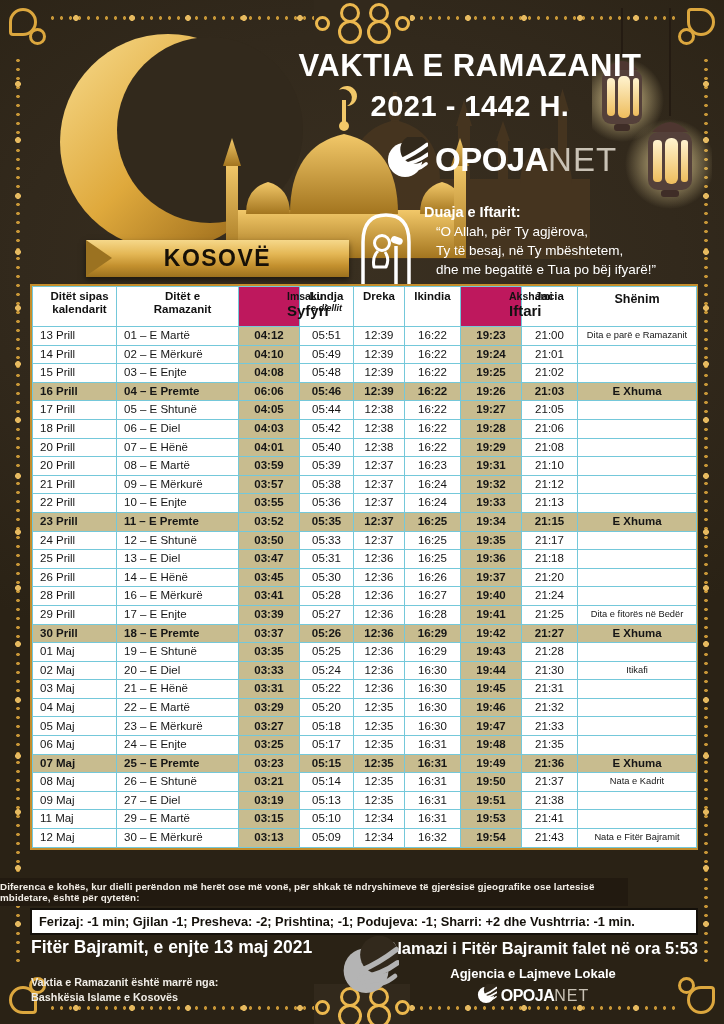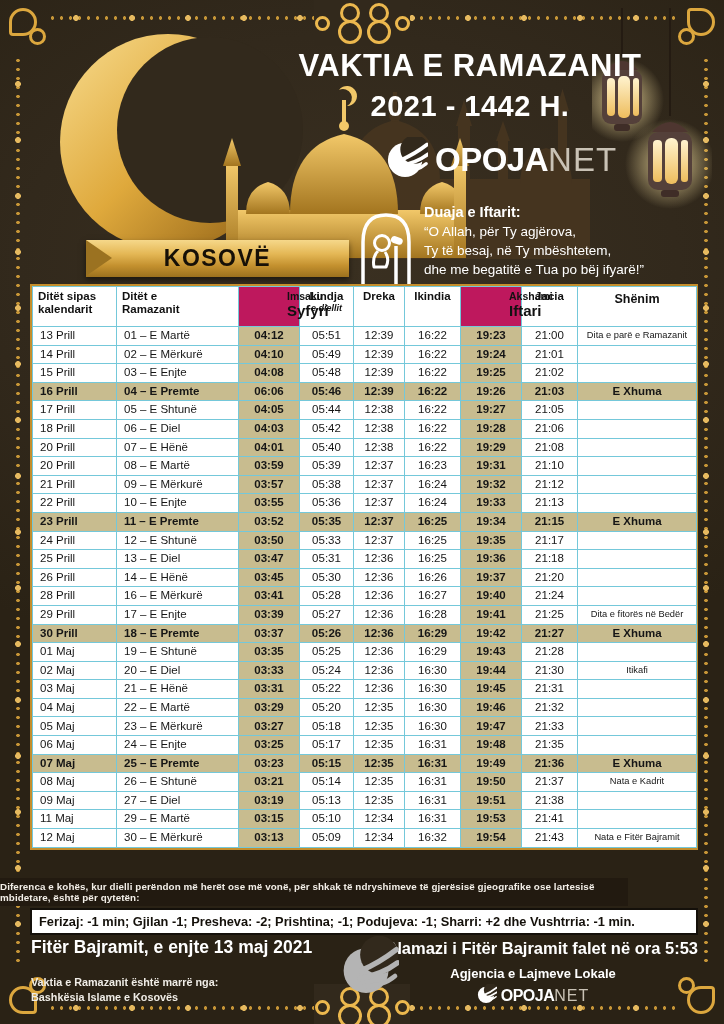--- a/index.html
+++ b/index.html
@@ -37,29 +37,29 @@
   .brand .bword{font-weight:900;color:#ffffff;letter-spacing:-.5px;}
   .brand .bword .lt{font-weight:300;color:#c9c2b5;letter-spacing:1px;}
   .region-banner{position:absolute;left:86px;top:240px;width:263px;height:37px;
     background:linear-gradient(180deg,#f6d88a 0%,#e4b755 38%,#c3902e 70%,#9c711e 100%);
     display:flex;align-items:center;justify-content:center;box-shadow:0 3px 6px rgba(0,0,0,.5);}
   .region-banner::before{content:"";position:absolute;left:0;top:0;border-top:18.5px solid transparent;border-bottom:18.5px solid transparent;border-left:26px solid #a87c24;filter:brightness(.92);}
   .region-label{font-size:23px;font-weight:800;color:#161007;letter-spacing:1.5px;}
   .dua-icon{position:absolute;left:360px;top:210px;}
   .dua{position:absolute;left:424px;top:204px;color:#fff;}
   .dua .dt{font-weight:800;font-size:14.5px;margin-bottom:2px;}
-  .dua .dl{font-size:13.5px;line-height:1.42;font-weight:500;}
+  .dua .dl{font-size:13.5px;line-height:1.42;font-weight:500;margin-left:12px;}
   
   .tablewrap{position:absolute;left:30px;top:284px;width:668px;background:#ffffff;border:2px solid #c48e2c;box-sizing:border-box;}
   table{width:100%;border-collapse:collapse;table-layout:fixed;}
   th,td{border:1.6px solid #74c8da;box-sizing:border-box;}
   thead th{background:#fff;vertical-align:top;padding-top:3px;height:40px;color:#111;text-align:center;}
   thead th .l1{font-size:11.5px;font-weight:700;line-height:1.15;}
   thead th .l2{font-size:11.5px;font-weight:700;line-height:1.15;}
-  thead th:nth-child(1),thead th:nth-child(2){text-align:left;padding-left:5px;}
+  thead th:nth-child(1),thead th:nth-child(2){text-align:center;padding-left:11px;}
   thead th:nth-child(3) .l1,thead th:nth-child(7) .l1{font-size:10.5px;}
   thead th:nth-child(3) .l2,thead th:nth-child(7) .l2{font-size:15px;}
   thead th:nth-child(4) .l2{font-size:9px;font-weight:600;font-style:italic;}
   thead th:nth-child(9) .l1{font-size:12.5px;padding-top:2px;}
   thead th.hl{background:#be185d;padding-left:48px;}
   tbody td{height:18.6px;font-size:11.5px;color:#161616;text-align:center;padding:0;line-height:1;background:#fff;}
   tbody td:nth-child(1),tbody td:nth-child(2){text-align:left;padding-left:7px;}
   tbody td.hl{background:#c8bc8f;font-weight:700;}
   tbody td.note{font-size:9.3px;}
   tbody tr.friday td{background:#c8bc8f;font-weight:700;}

